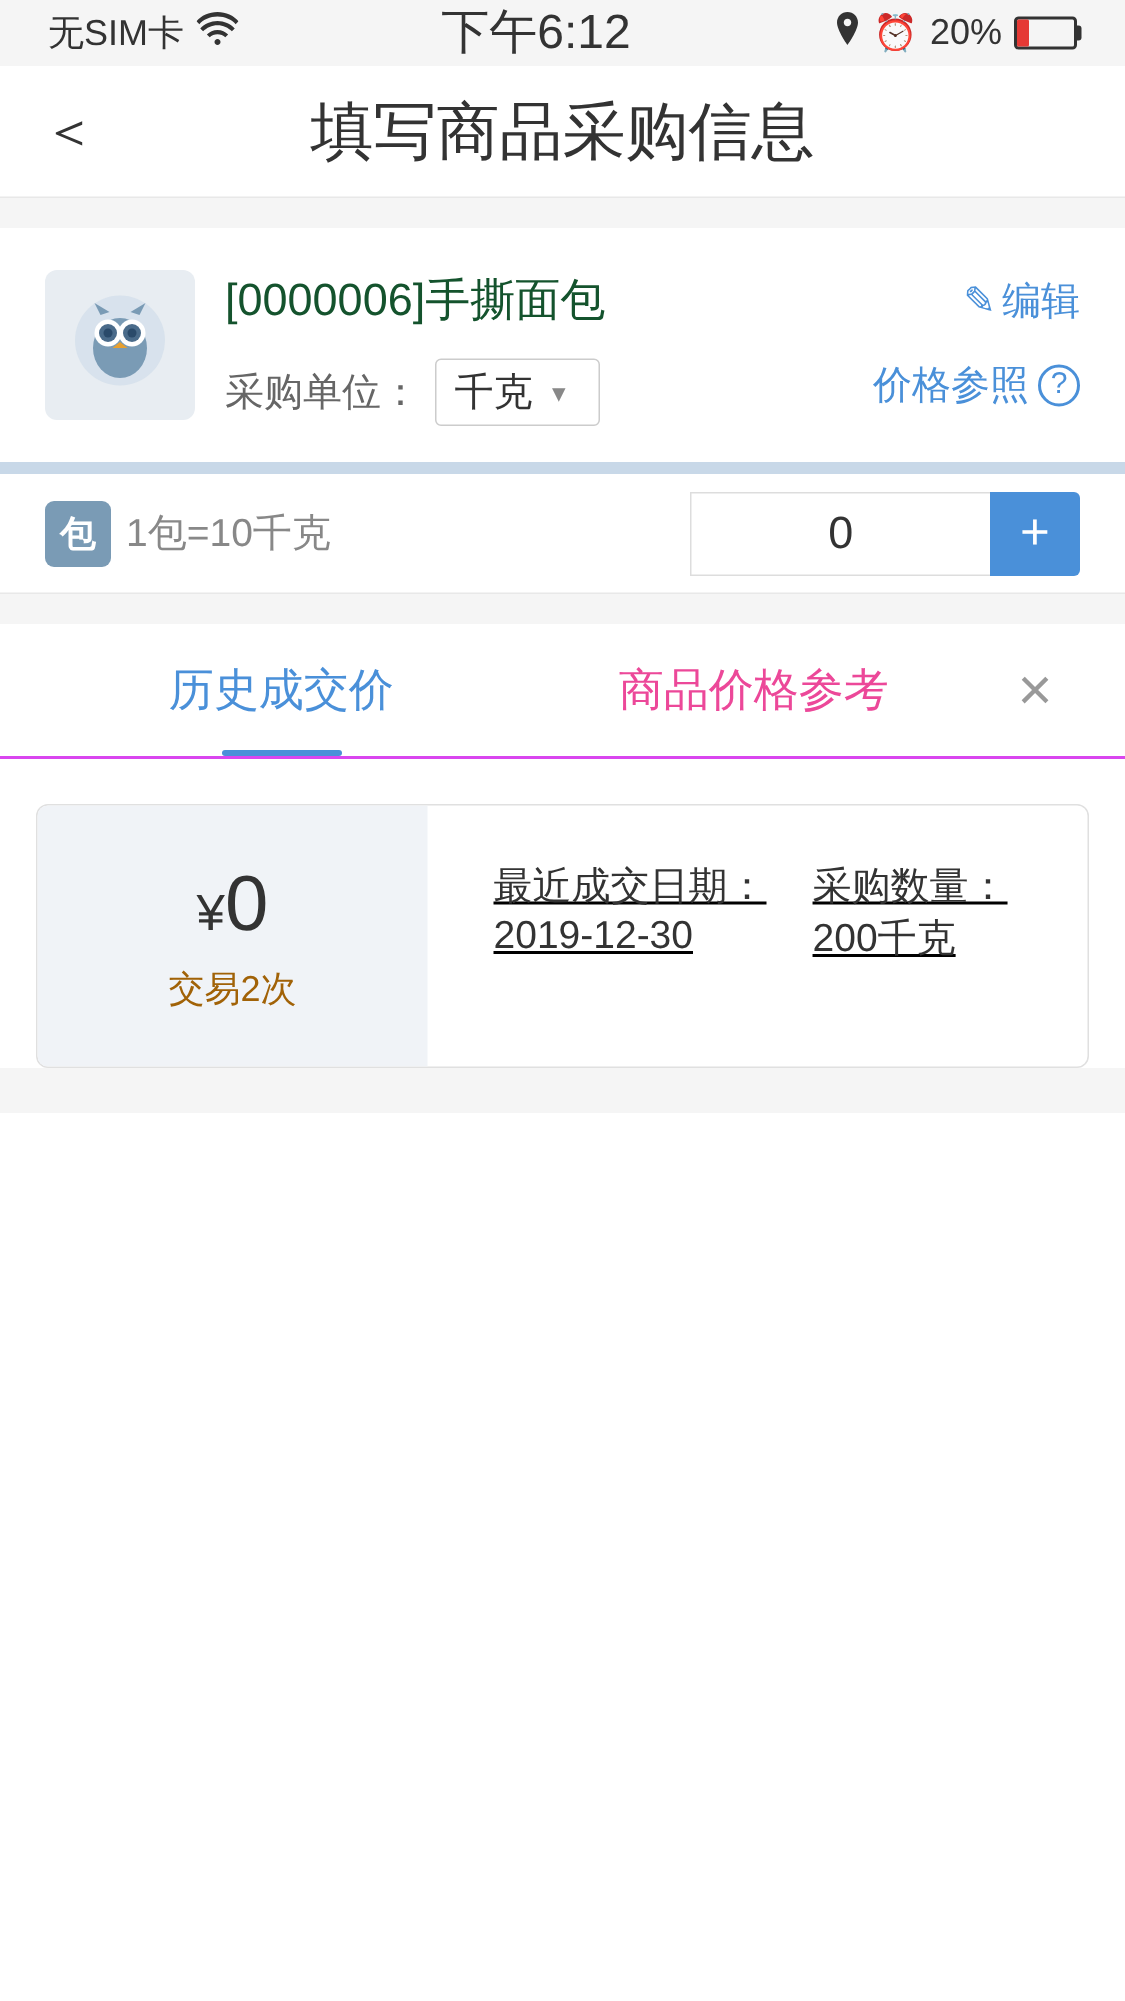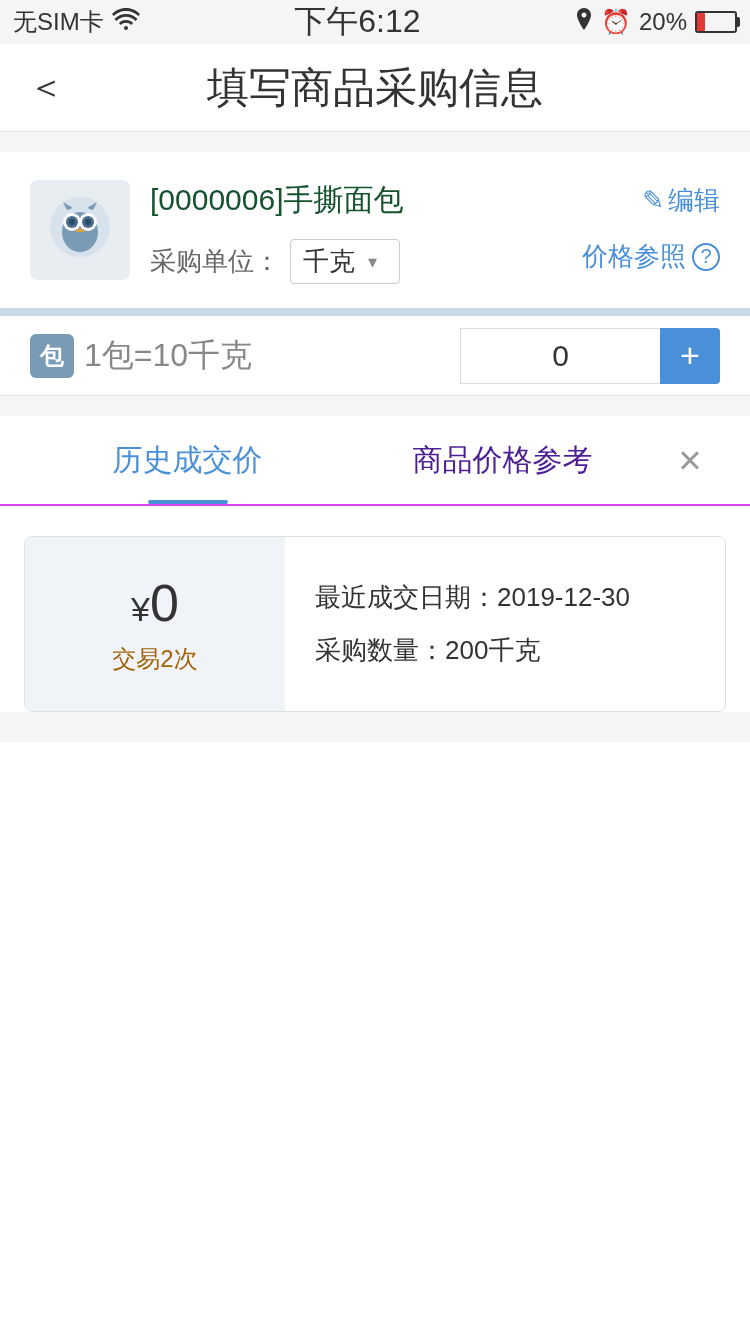--- a/index.html
+++ b/index.html
@@ -13,21 +13,21 @@
     }
 
     
     .status-bar {
       width: 750px;
       height: 44px;
       background: #f5f5f5;
       display: flex;
       align-items: center;
       justify-content: space-between;
-      padding: 0 13px;
+      padding: 0 32px;
       font-size: 26px;
     }
     .status-left {
       display: flex;
       align-items: center;
       gap: 8px;
       font-size: 24px;
       color: #333;
     }
     .status-center {
@@ -228,21 +228,21 @@
       background: #7a9bb5;
       border-radius: 6px;
       display: flex;
       align-items: center;
       justify-content: center;
       font-size: 24px;
       color: #fff;
       font-weight: bold;
     }
     .unit-hint-text {
-      font-size: 32px;
+      font-size: 26px;
       color: #888;
     }
     .quantity-control {
       display: flex;
       align-items: center;
     }
     .quantity-input-box {
       width: 200px;
       height: 56px;
       border: 1px solid #ddd;
@@ -283,21 +283,21 @@
       padding: 0 30px;
     }
     .tab-item {
       flex: 1;
       height: 88px;
       display: flex;
       flex-direction: column;
       align-items: center;
       justify-content: center;
       font-size: 30px;
-      color: #4c1d95;
+      color: #ec4899;
       cursor: pointer;
       position: relative;
     }
     .tab-item.active {
       color: #4a90d9;
     }
     .tab-underline {
       position: absolute;
       bottom: 0;
       left: 50%;
@@ -345,25 +345,26 @@
     .history-price-symbol {
       font-size: 34px;
     }
     .history-trades {
       font-size: 24px;
       color: #a16207;
       margin-top: 10px;
     }
     .history-right {
       flex: 1;
-      padding: 36px 30px;
-      display: flex;
-      flex-direction: column;
+      padding: 36px 44px;
+      display: flex;
+      flex-direction: row;
       justify-content: center;
       gap: 18px;
+      text-decoration: underline;
     }
     .history-detail-row {
       font-size: 26px;
       color: #333;
     }
 
     
     .empty-area {
       width: 750px;
       height: 620px;

